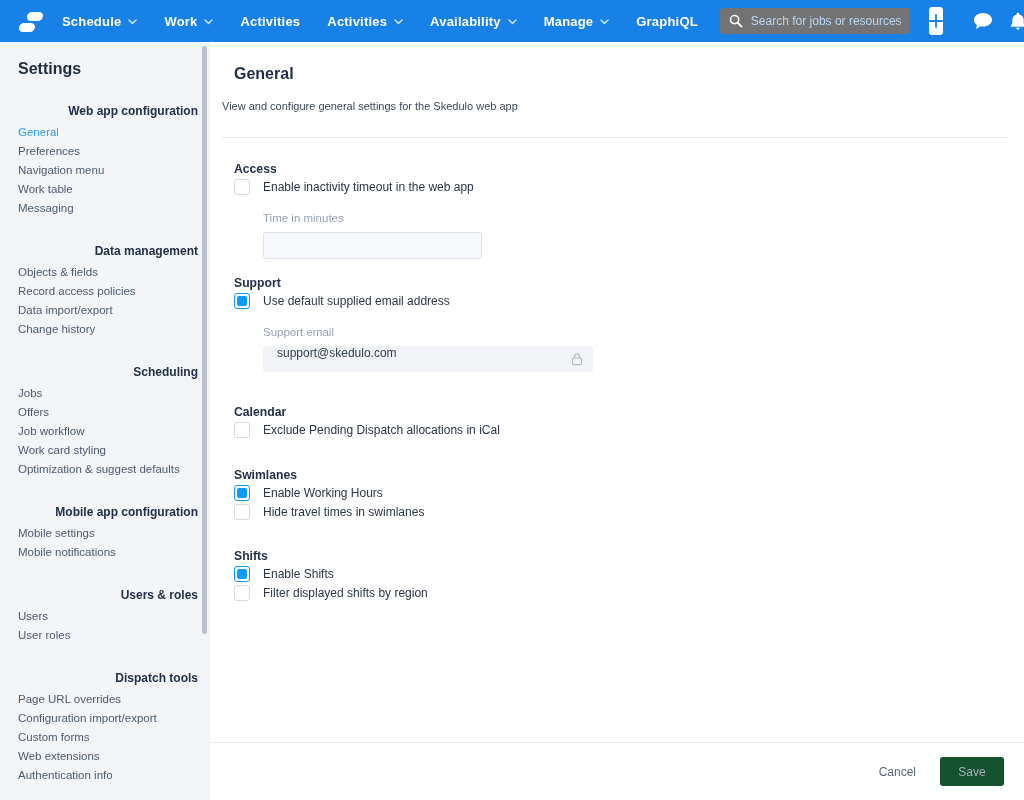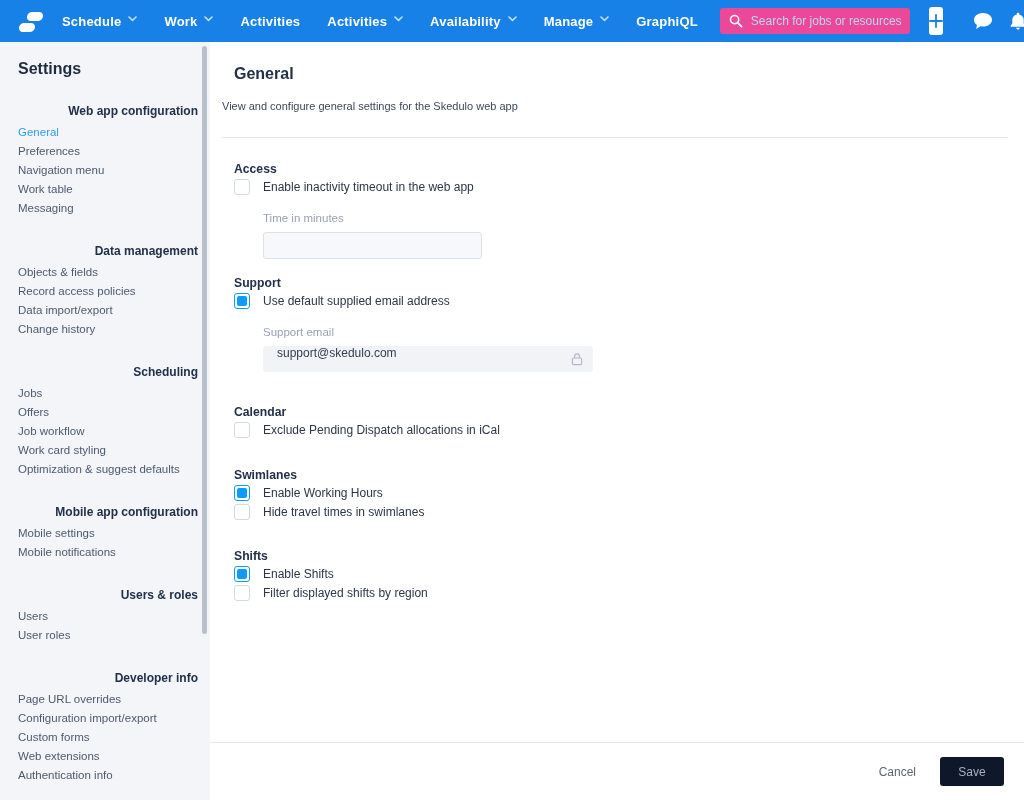--- a/index.html
+++ b/index.html
@@ -8,24 +8,24 @@
 
   
   .navbar { position:absolute; top:0; left:0; width:1024px; height:42px;
             background:#1781e8; display:flex; align-items:center; }
   .logo { position:relative; width:30px; height:22px; margin-left:15px; flex:0 0 auto; }
   .logo span { position:absolute; background:#fff; width:16px; height:8.5px;
                border-radius:4.5px; transform:skewX(-8deg); }
   .logo .l-top { left:12px; top:2px; }
   .logo .l-bot { left:4px; top:13px; }
   .nav-items { display:flex; align-items:center; gap:27px; margin-left:17px; }
-  .nav-item { display:flex; align-items:flex-start; color:#fff; font-size:13px;
+  .nav-item { display:flex; align-items:center; color:#fff; font-size:13px;
               font-weight:700; letter-spacing:.2px; cursor:pointer; white-space:nowrap; }
   .nav-item .caret { margin-left:7px; margin-top:2px; display:inline-flex; }
-  .search-box { margin-left:22px; width:196px; height:26px; background:#ec4899;
+  .search-box { margin-left:22px; width:196px; height:26px; background:#737373;
                 border-radius:3px; display:flex; align-items:center; padding:0 9px; }
   .search-box svg { flex:0 0 auto; }
   .search-box input { background:transparent; border:none; outline:none; color:#eaf3fc;
                       font-size:12px; margin-left:8px; width:150px;
                       font-family:"Liberation Sans", sans-serif; }
   .search-box input::placeholder { color:#b9d6f2; }
   .add-btn { margin-left:19px; width:28px; height:28px; background:#fff; border:none;
              border-radius:3px; display:flex; align-items:center; justify-content:center;
              cursor:pointer; }
   .vsep { margin-left:14px; width:1px; height:22px; background:rgba(255,255,255,.45); }
@@ -87,21 +87,21 @@
 
   
   .footer { position:absolute; left:0; right:0; bottom:0; height:58px; background:#fff;
             border-top:1px solid #e7eaf0; display:flex; align-items:center;
             justify-content:flex-end; padding-right:20px; }
   .cancel-btn { background:none; border:none; font-size:12px; color:#5b6576;
                 cursor:pointer; margin-right:24px;
                 font-family:"Liberation Sans", sans-serif; }
   .save-btn { width:64px; height:29px; border:none; border-radius:3px; font-size:12px;
               font-family:"Liberation Sans", sans-serif; cursor:pointer; }
-  .save-btn[data-disabled="true"] { background:#0f172a; color:#a9b1c1; cursor:default; }
+  .save-btn[data-disabled="true"] { background:#14532d; color:#a9b1c1; cursor:default; }
 </style>
 </head>
 <body>
 
 <div class="navbar">
   <div class="logo">
     <span class="l-top"></span>
     <span class="l-bot"></span>
   </div>
   <div class="nav-items">
@@ -229,21 +229,21 @@
 
   <div class="side-group">
     <div class="group-heading">Users &amp; roles</div>
     <ul class="side-items">
       <li>Users</li>
       <li>User roles</li>
     </ul>
   </div>
 
   <div class="side-group">
-    <div class="group-heading">Developer info</div>
+    <div class="group-heading">Dispatch tools</div>
     <ul class="side-items">
       <li>Page URL overrides</li>
       <li>Configuration import/export</li>
       <li>Custom forms</li>
       <li>Web extensions</li>
       <li>Authentication info</li>
 
     </ul>
   </div>
 

